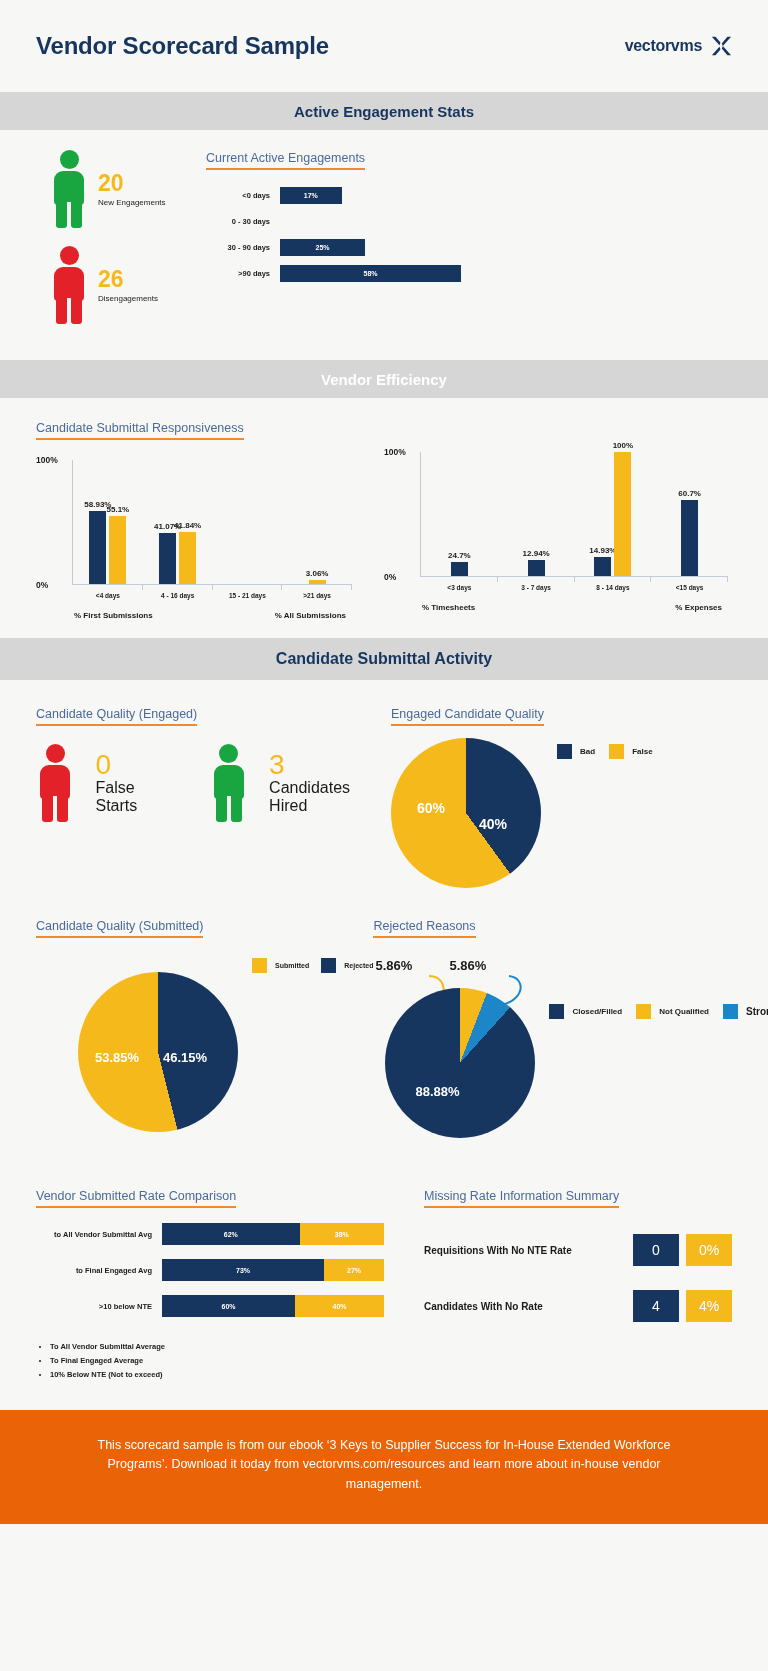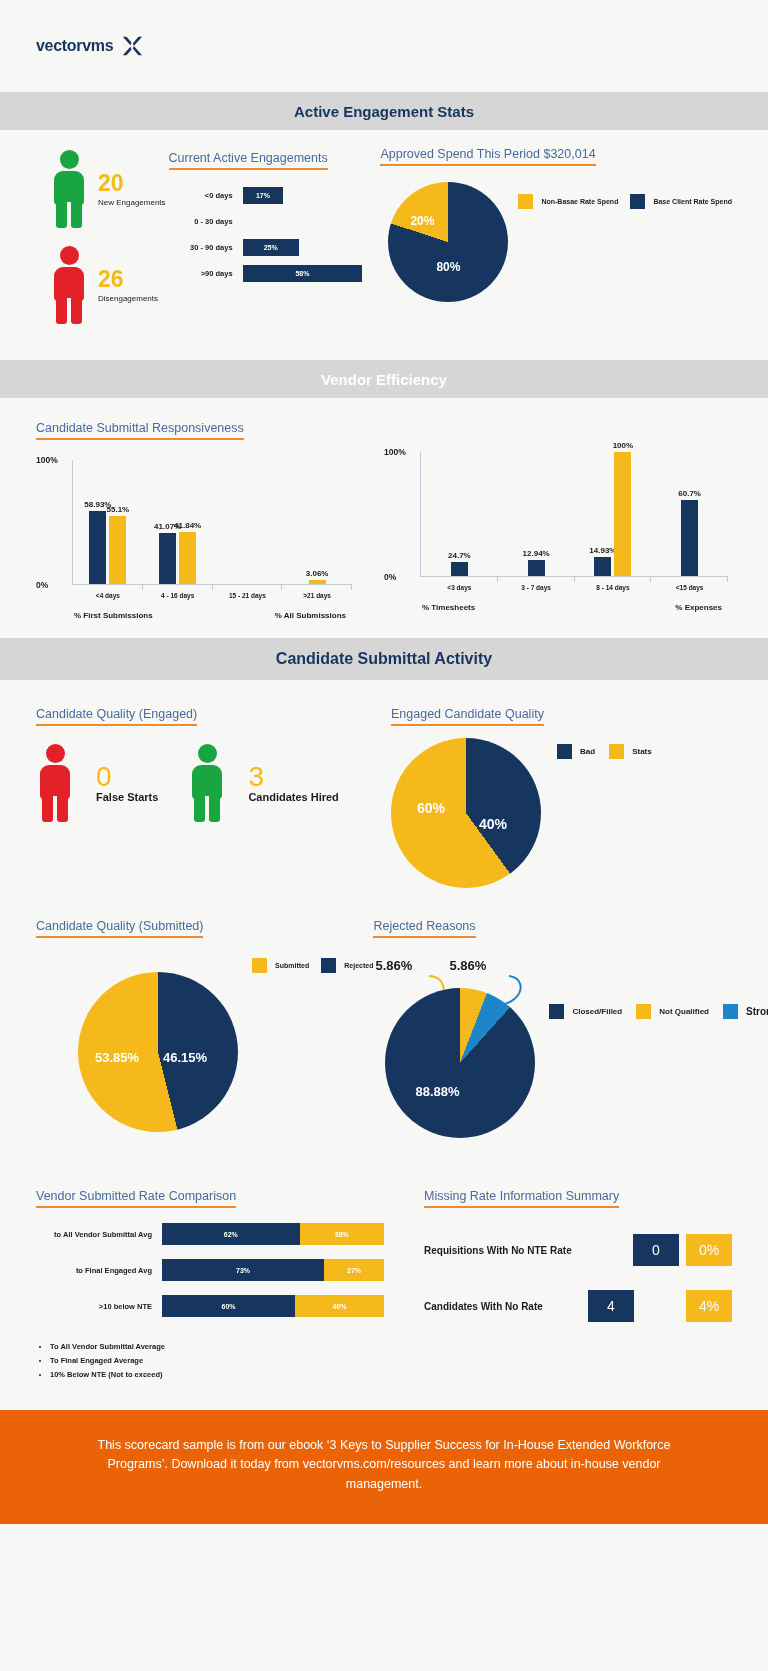--- a/index.html
+++ b/index.html
@@ -77,21 +77,21 @@
   .axis-caption { display:flex; justify-content:space-between; font-size:8px; font-weight:bold; color:#1b1b1b; }
 
   
   .intro { font-size:8.5px; line-height:1.5; color:#16355f; margin-bottom:16px; }
   .two-col { display:flex; }
   .col-l { width:355px; } .col-r { flex:1; }
 
   .hire-row { display:flex; align-items:center; gap:30px; margin-top:6px; }
   .hire-block { display:flex; align-items:center; gap:12px; }
   .hire-num { font-size:28px; color:#f5b91c; line-height:1; }
-  .hire-lbl { font-size:11px; font-weight:bold; color:#1b1b1b; }
+  .hire-lbl { font-size:16px; font-weight:normal; color:#1b1b1b; }
 
   
   .rate-row { display:flex; align-items:center; height:28px; margin-bottom:8px; }
   .rate-lbl { width:126px; text-align:right; padding-right:10px; font-size:7.5px; font-weight:bold; color:#1b1b1b; }
   .rate-track { width:222px; height:22px; display:flex; }
   .rate-a { background:#16355f; display:flex; align-items:center; justify-content:center; }
   .rate-b { background:#f5b91c; display:flex; align-items:center; justify-content:center; }
   .rate-a span { font-size:7px; font-weight:bold; color:#fff; }
   .rate-b span { font-size:7px; font-weight:bold; color:#fff; }
   .notes { margin-top:22px; padding-left:14px; }
@@ -105,20 +105,21 @@
   
   .footer { background:#ea6407; padding:26px 70px 30px 70px; text-align:center; }
   .footer p { color:#fff; font-size:12.5px; line-height:1.55; }
 </style>
 </head>
 <body>
 
 <div class="page">
 
   <div class="header">
+    <div class="brand-title">Vendor Scorecard Sample</div>
     <div class="logo">
       <span class="logo-text">vectorvms</span>
       <span class="logo-mark">
         <svg viewBox="0 0 24 24" width="22" height="22">
             <path d="M2 2 L11 12 L2 22 L6 22 L12.6 14.5 L19 22 L23 22 L14 12 L23 2 L19 2 L12.6 9.5 L6 2 Z" fill="#16355f"></path>
             <path d="M12 7 L14 12 L12 17 L10 12 Z" fill="#fff"></path>
           </svg>
       </span>
     </div>
   </div>
@@ -188,39 +189,20 @@
         <div class="hbar-row">
           <div class="hbar-lbl">&gt;90 days</div>
           <div class="hbar-track">
               <div class="hbar-fill" style="width:100%">
                 <span class="hbar-val">58%</span>
               </div>
             </div>
         </div>
       </div>
 
-      <div style="flex:1; padding-left:18px;">
-        <div class="sub-head">Approved Spend This Period $320,014</div>
-        <div style="display:flex; align-items:flex-start; gap:10px;">
-          <div class="pie" style="width:120px;height:120px;margin-left:8px;margin-top:4px;background:conic-gradient(#16355f 0deg 288deg, #f5b91c 288deg 360deg);">
-            <div class="pie-lbl" style="left:22px;top:32px;font-size:12px;">20%</div>
-            <div class="pie-lbl" style="left:48px;top:78px;font-size:12px;">80%</div>
-          </div>
-          <div class="legend" style="margin-top:16px;">
-            <div class="legend-item">
-              <span class="swatch" style="background:#f5b91c"></span>
-              <span class="legend-text">Non-Basae Rate Spend</span>
-            </div>
-            <div class="legend-item">
-              <span class="swatch" style="background:#16355f"></span>
-              <span class="legend-text">Base Client Rate Spend</span>
-            </div>
-          </div>
-        </div>
-      </div>
 
     </div>
   </div>
 
   <div class="band">
     <div class="band-title ghost">Vendor Efficiency</div>
   </div>
 
   <div class="section" style="padding-top:20px;">
     <div style="display:flex; gap:28px;">
@@ -363,21 +345,21 @@
             <div class="pie-lbl" style="left:88px;top:78px;font-size:14px;">40%</div>
             <div class="pie-lbl" style="left:26px;top:62px;font-size:14px;">60%</div>
           </div>
           <div class="legend" style="margin:6px 0 0 16px; gap:14px;">
             <div class="legend-item">
               <span class="swatch" style="background:#16355f"></span>
               <span class="legend-text" style="font-size:8px;">Bad</span>
             </div>
             <div class="legend-item">
               <span class="swatch" style="background:#f5b91c"></span>
-              <span class="legend-text" style="font-size:8px;">Stats</span>
+              <span class="legend-text" style="font-size:8px;">False</span>
             </div>
           </div>
         </div>
       </div>
     </div>
 
     <div class="two-col" style="margin-top:28px;">
       <div class="col-l">
         <div class="sub-head">Candidate Quality (Submitted)</div>
         <div style="display:flex; align-items:flex-start;">
@@ -479,21 +461,21 @@
       </div>
 
       <div style="flex:1; padding-left:10px;">
         <div class="sub-head">Missing Rate Information Summary</div>
         <div style="margin-top:14px;">
           <div class="miss-row">
             <div class="miss-lbl">Requisitions With No NTE Rate</div>
             <div class="miss-box navy">0</div>
             <div class="miss-box gold">0%</div>
           </div>
-          <div class="miss-row" style="margin-top:24px;gap:45px;">
+          <div class="miss-row" style="margin-top:24px;">
             <div class="miss-lbl">Candidates With No Rate</div>
             <div class="miss-box navy">4</div>
             <div class="miss-box gold">4%</div>
           </div>
         </div>
       </div>
     </div>
   </div>
 
   <div class="footer">

